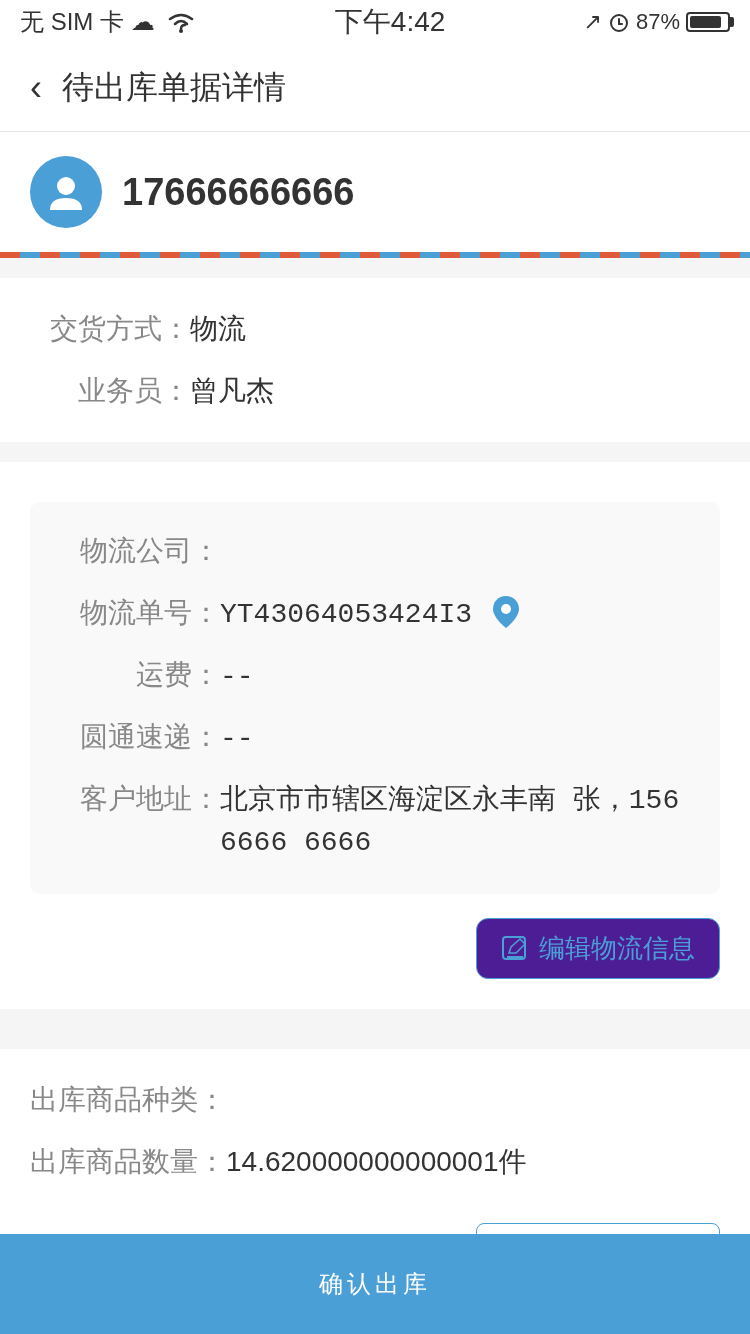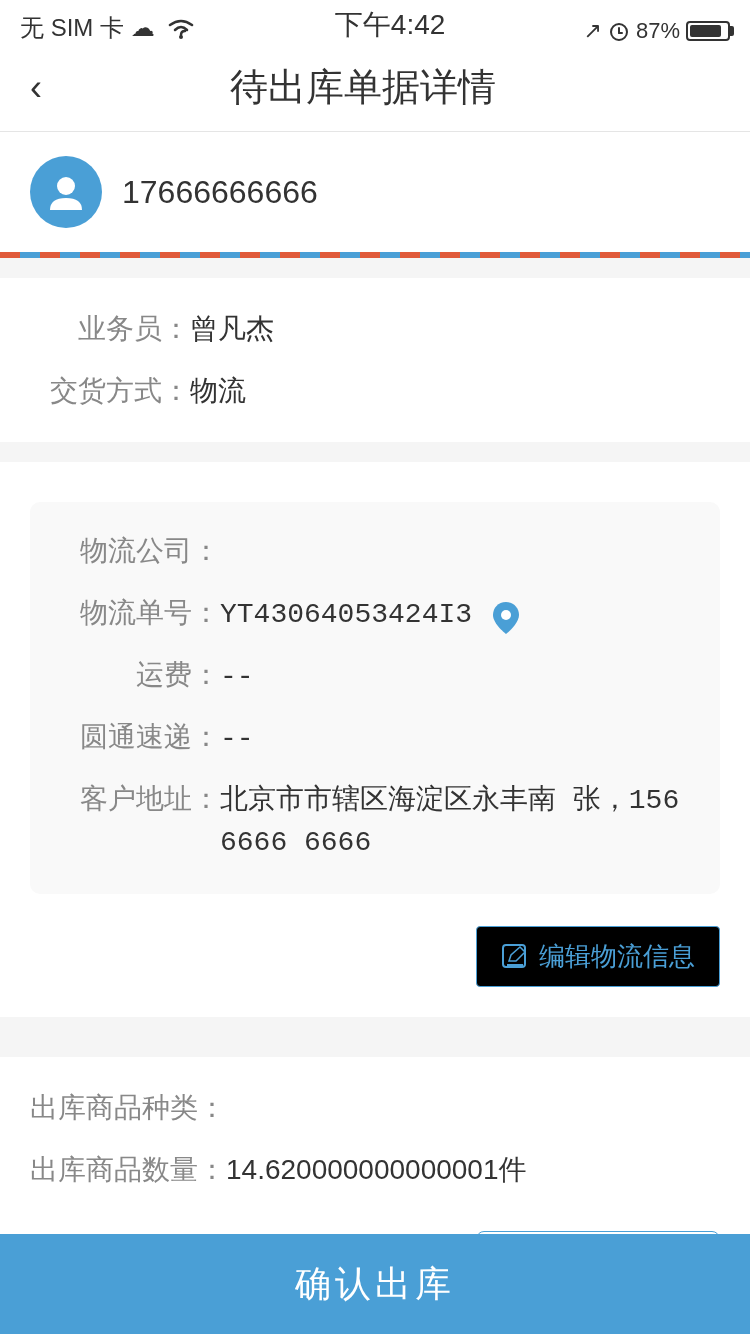--- a/index.html
+++ b/index.html
@@ -11,21 +11,21 @@
       background: #f5f5f5;
       font-size: 28px;
       color: #333;
     }
 
     
     .status-bar {
       height: 44px;
       background: #fff;
       display: flex;
-      align-items: flex-end;
+      align-items: center;
       justify-content: space-between;
       padding: 0 20px;
       font-size: 24px;
       color: #333;
     }
     .status-left { display: flex; align-items: center; gap: 10px; }
     .status-center { font-size: 28px; font-weight: 400; }
     .status-right { display: flex; align-items: center; gap: 6px; font-size: 22px; }
     .battery-icon {
       width: 44px; height: 20px; border: 2px solid #333; border-radius: 4px; position: relative; display: inline-flex; align-items: center; padding: 2px;
@@ -46,22 +46,22 @@
       border-bottom: 1px solid #e5e5e5;
     }
     .nav-back {
       font-size: 36px;
       color: #333;
       cursor: pointer;
       margin-right: 20px;
     }
     .nav-title {
       flex: 1;
-      text-align: center;
-      font-size: 38px;
+      text-align: left;
+      font-size: 32px;
       font-weight: 500;
       color: #333;
       margin-right: 56px;
     }
 
     
     .dashed-divider {
       height: 6px;
       background: repeating-linear-gradient(
         90deg,
@@ -82,22 +82,22 @@
     .customer-avatar {
       width: 72px; height: 72px;
       background: #4a9fd6;
       border-radius: 50%;
       display: flex; align-items: center; justify-content: center;
       color: #fff;
       font-size: 36px;
       flex-shrink: 0;
     }
     .customer-phone {
-      font-size: 32px;
-      font-weight: 400;
+      font-size: 38px;
+      font-weight: 700;
       color: #333;
     }
 
     
     .section {
       background: #fff;
       margin-top: 20px;
       padding: 30px 30px;
     }
 
@@ -116,21 +116,21 @@
       flex-shrink: 0;
     }
     .info-value {
       font-size: 28px;
       color: #333;
       flex: 1;
       word-break: break-all;
     }
     .info-value.with-icon {
       display: flex;
-      align-items: flex-end;
+      align-items: flex-start;
       gap: 16px;
     }
 
     
     .logistics-box {
       background: #f9f9f9;
       border-radius: 10px;
       padding: 30px;
       margin-top: 10px;
       font-family: Liberation Mono, monospace;
@@ -140,28 +140,28 @@
       display: inline-flex; align-items: center; justify-content: center;
       flex-shrink: 0;
     }
 
     
     .edit-btn {
       display: inline-flex;
       align-items: center;
       gap: 10px;
       border: 1.5px solid #4a9fd6;
-      border-radius: 4px;
+      border-radius: 12px;
       padding: 12px 24px;
       color: #4a9fd6;
       font-size: 26px;
-      background: #000000;
+      background: #4c1d95;
       cursor: pointer;
       float: right;
-      margin-top: 32px;
+      margin-top: 24px;
     }
 
     .clearfix::after { content: ''; display: table; clear: both; }
 
     
     .view-btn {
       display: inline-flex;
       align-items: center;
       gap: 10px;
       border: 1.5px solid #4a9fd6;
@@ -182,21 +182,21 @@
       left: 0;
       width: 750px;
       background: #4a9fd6;
       height: 100px;
       display: flex;
       align-items: center;
       justify-content: center;
       cursor: pointer;
     }
     .confirm-btn {
-      font-size: 36px;
+      font-size: 24px;
       color: #fff;
       font-weight: 500;
       letter-spacing: 4px;
     }
 
     
     .section-divider {
       height: 20px;
       background: #f5f5f5;
     }
@@ -241,26 +241,26 @@
       <path d="M4 38 Q4 26 20 26 Q36 26 36 38" fill="#fff"></path>
     </svg>
   </div>
   <span class="customer-phone">17666666666</span>
 </div>
 
 <div class="dashed-divider"></div>
 
 <div class="section">
   <div class="info-row">
+    <span class="info-label">交货方式：</span>
+    <span class="info-value">物流</span>
+  </div>
+  <div class="info-row">
     <span class="info-label">业务员：</span>
     <span class="info-value">曾凡杰</span>
-  </div>
-  <div class="info-row">
-    <span class="info-label">交货方式：</span>
-    <span class="info-value">物流</span>
   </div>
 </div>
 
 <div class="section">
   <div class="logistics-box">
     <div class="info-row">
       <span class="info-label">物流公司：</span>
     </div>
     <div class="info-row">
       <span class="info-label">物流单号：</span>

